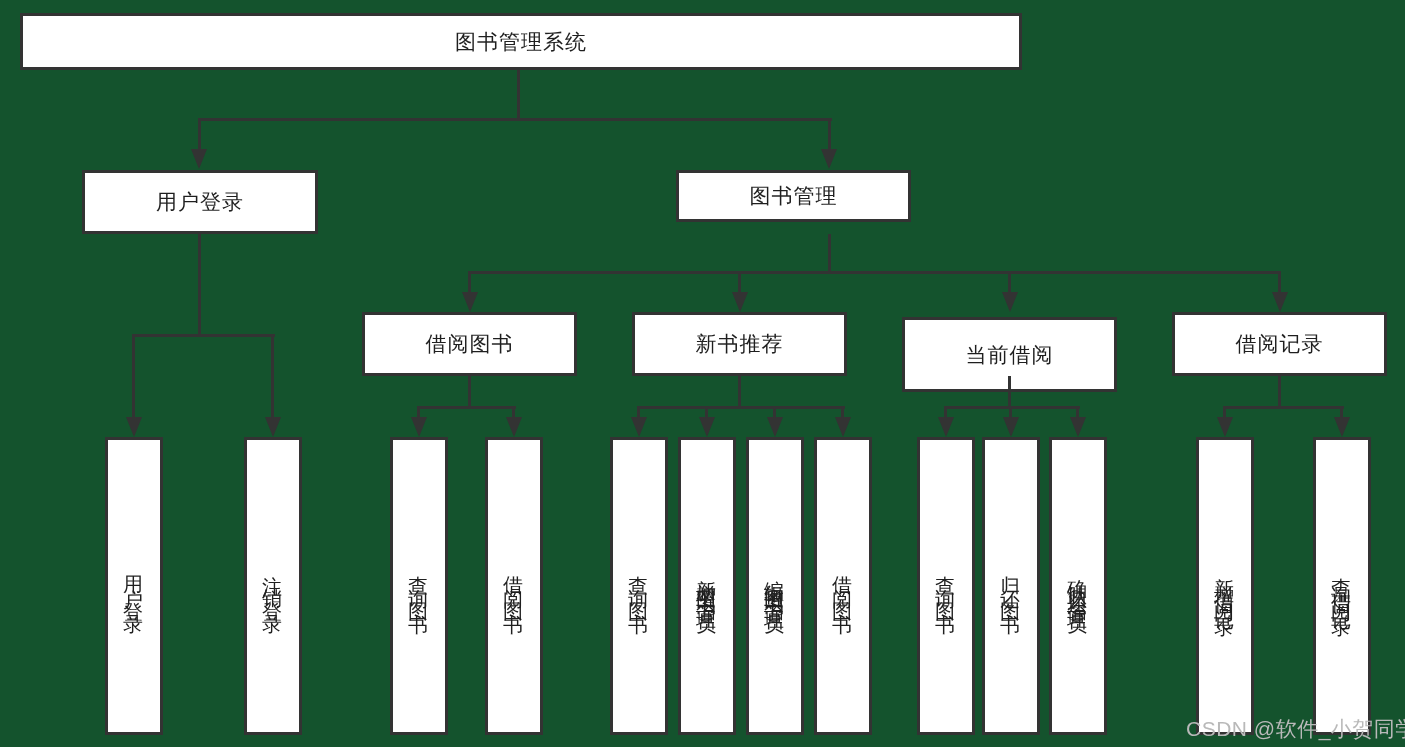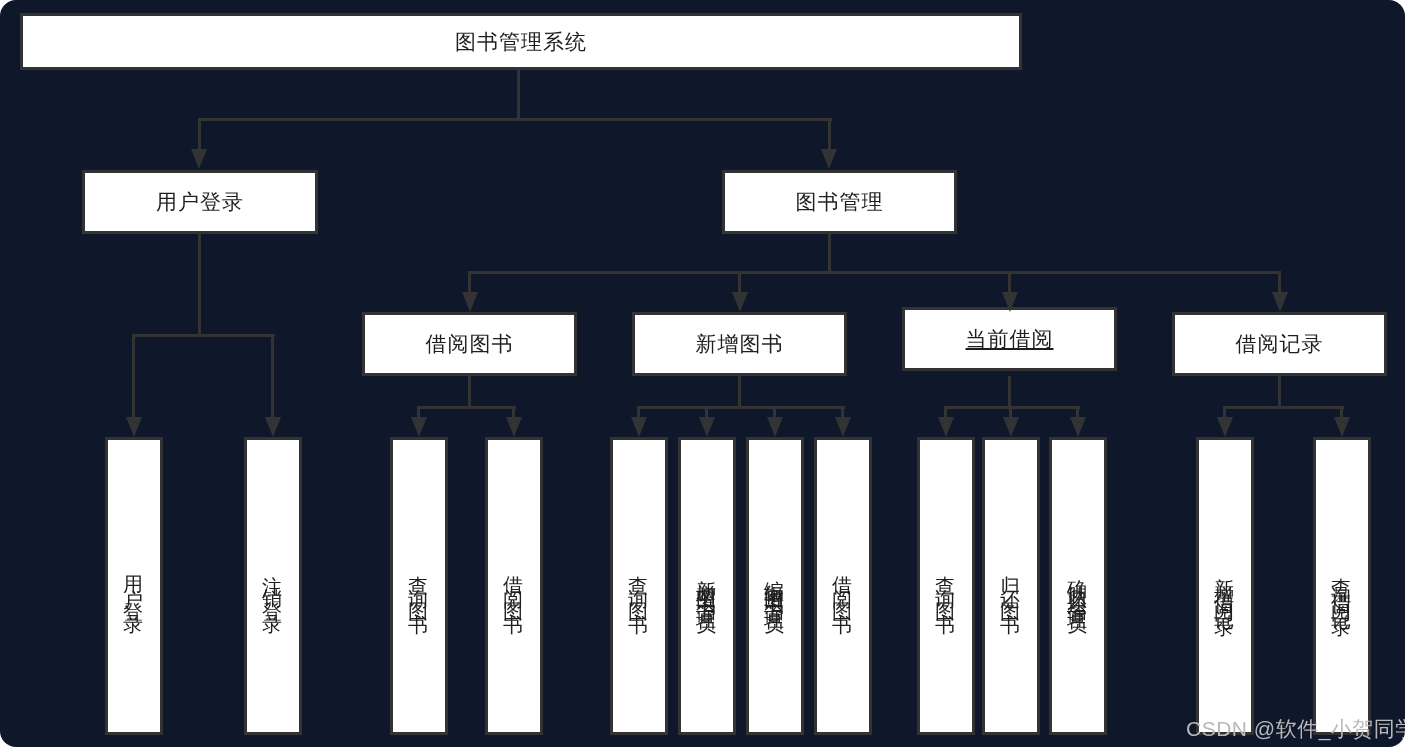--- a/index.html
+++ b/index.html
@@ -1,23 +1,22 @@
 <!DOCTYPE html>
 <html><head>
 <meta charset="utf-8">
 <style>
   html,body{margin:0;padding:0;background:#ffffff;}
   #canvas{
     position:relative;
     width:1405px;height:747px;
-    background:#0f172a;
+    background:#14532d;
     font-family:"Liberation Sans", sans-serif;
     color:#1f1f1f;
     overflow:hidden;
-    border-radius:16px;
   }
   .node{
     position:absolute;
     box-sizing:border-box;
     border:3px solid #333333;
     background:#ffffff;
     display:flex;
     align-items:center;
     justify-content:center;
     text-align:center;
@@ -49,25 +48,25 @@
   }
 </style>
 </head>
 <body>
 
 <div id="canvas">
 
   <div class="node hnode" style="left:20px;top:13px;width:1002px;height:57px;">图书管理系统</div>
 
   <div class="node hnode" style="left:82px;top:170px;width:236px;height:64px;">用户登录</div>
-  <div class="node hnode" style="left:722px;top:170px;width:235px;height:64px;">图书管理</div>
+  <div class="node hnode" style="left:676px;top:170px;width:235px;height:52px;">图书管理</div>
 
   <div class="node hnode" style="left:362px;top:312px;width:215px;height:64px;">借阅图书</div>
-  <div class="node hnode" style="left:632px;top:312px;width:215px;height:64px;">新增图书</div>
-  <div class="node hnode" style="left:902px;top:307px;width:215px;height:64px;text-decoration:underline;">当前借阅</div>
+  <div class="node hnode" style="left:632px;top:312px;width:215px;height:64px;">新书推荐</div>
+  <div class="node hnode" style="left:902px;top:317px;width:215px;height:75px;">当前借阅</div>
   <div class="node hnode" style="left:1172px;top:312px;width:215px;height:64px;">借阅记录</div>
 
   <div class="node leaf ls-lg" style="left:105px;top:437px;width:58px;height:298px;">用户登录</div>
   <div class="node leaf ls-lg" style="left:244px;top:437px;width:58px;height:298px;">注销登录</div>
 
   <div class="node leaf ls-lg" style="left:390px;top:437px;width:58px;height:298px;">查询图书</div>
   <div class="node leaf ls-lg" style="left:485px;top:437px;width:58px;height:298px;">借阅图书</div>
 
   <div class="node leaf ls-lg" style="left:610px;top:437px;width:58px;height:298px;">查询图书</div>
   <div class="node leaf ls-sm" style="left:678px;top:437px;width:58px;height:298px;">新增图书（管理员）</div>

